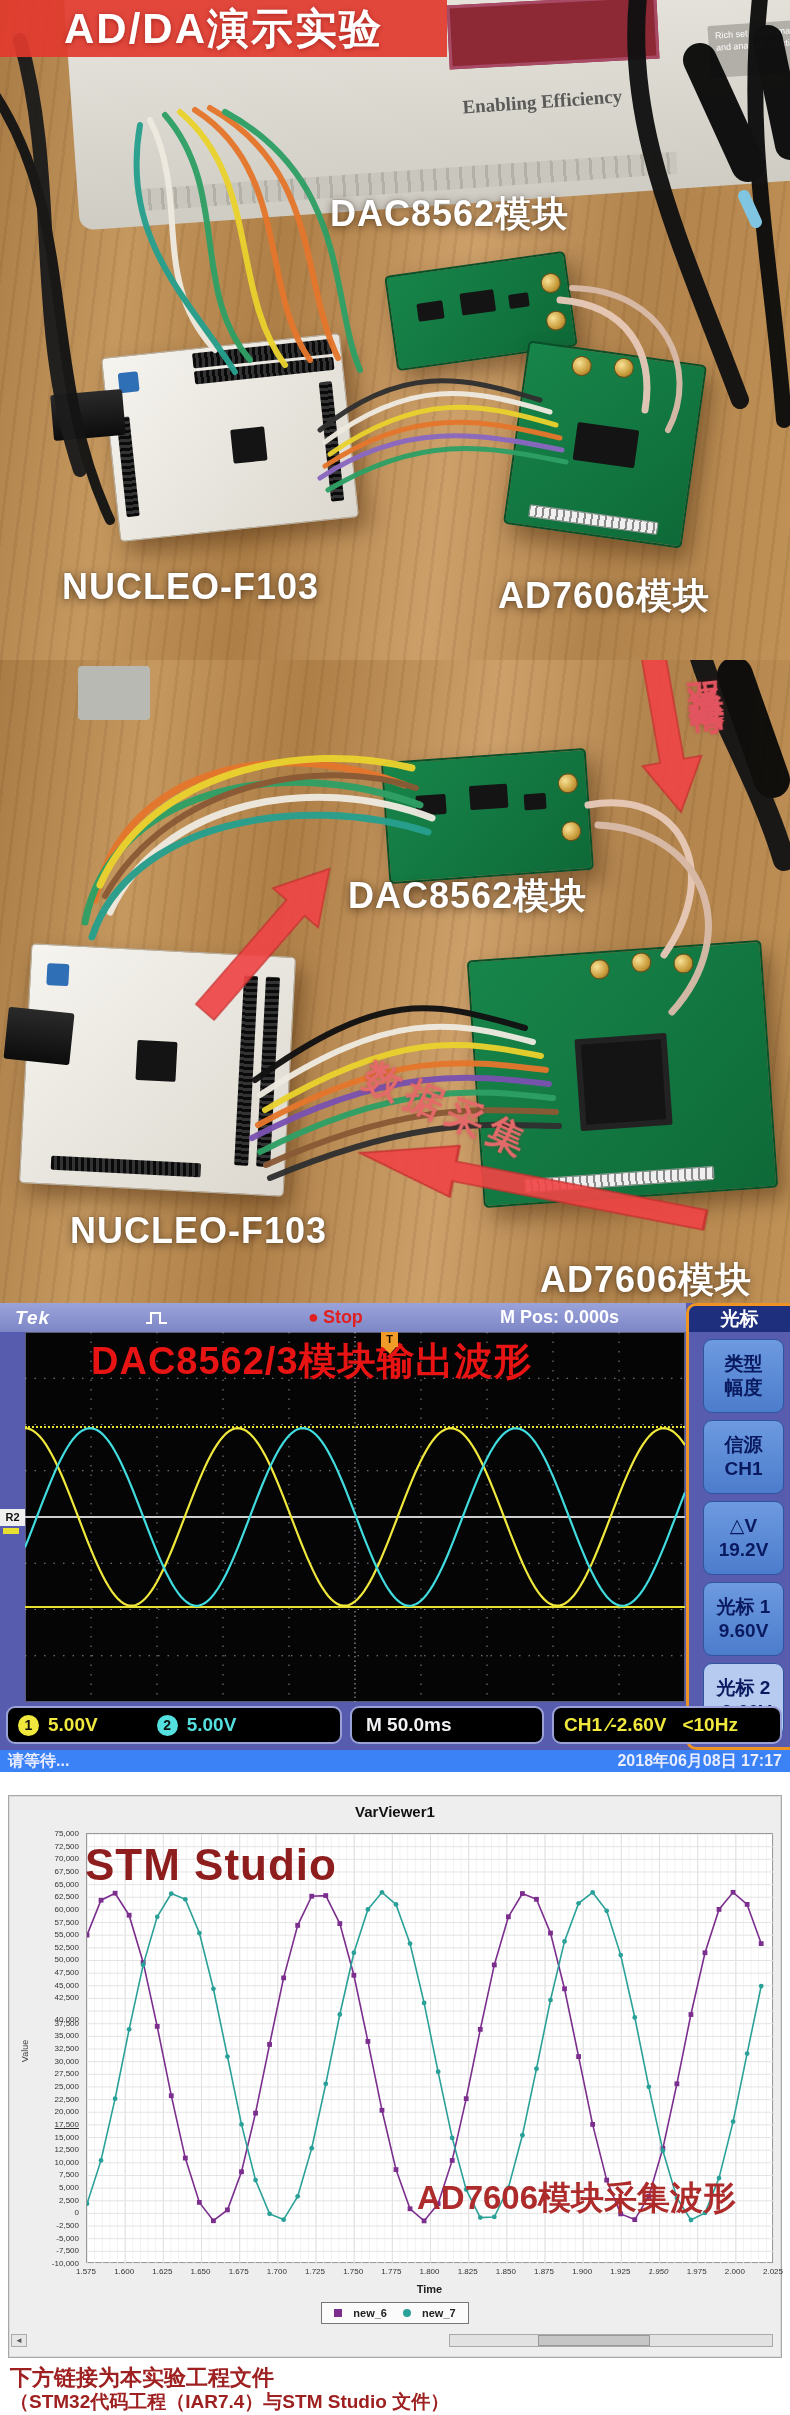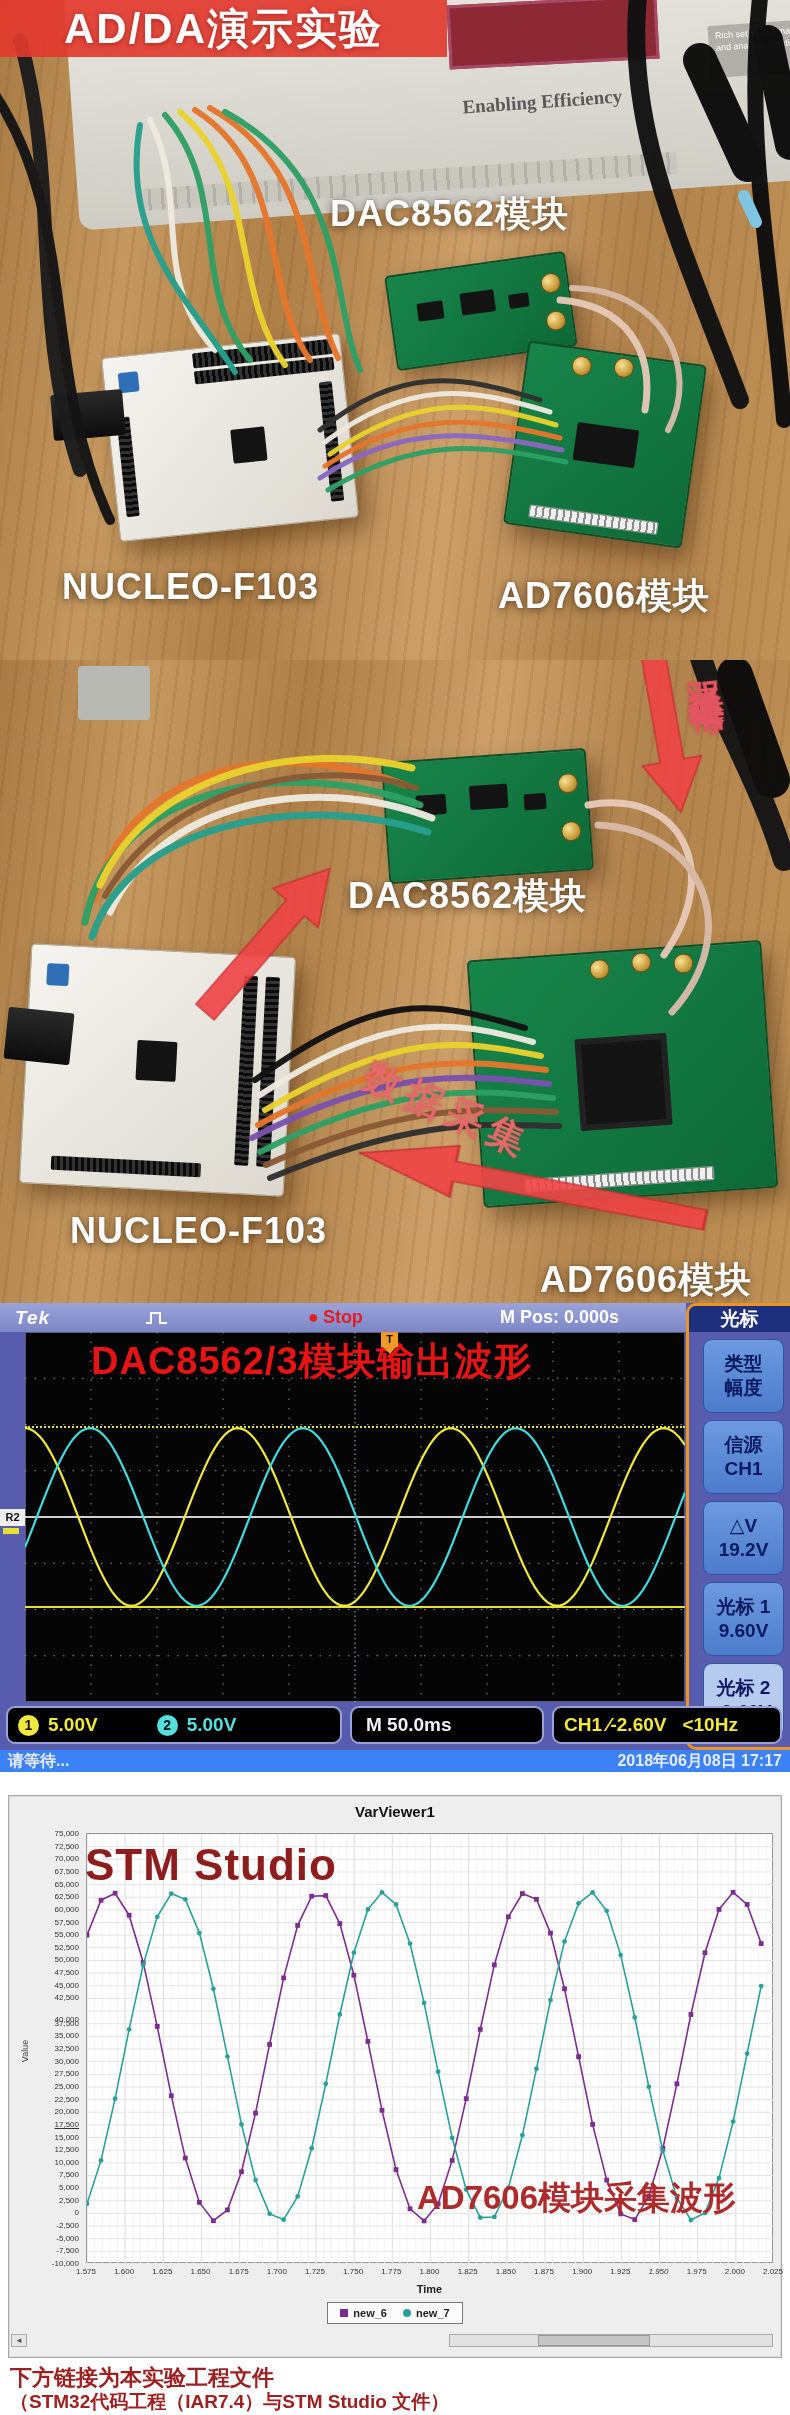--- a/index.html
+++ b/index.html
@@ -80,21 +80,21 @@
   #stm-plot{position:absolute;left:77px;top:37px;width:687px;height:430px;background:#fff;border:1px solid #999}
   #stm-plot-svg{position:absolute;left:0;top:0}
   #stm-ylabels{position:absolute;left:0;top:37px;width:73px;height:430px}
   #stm-ylabels span{position:absolute;right:3px;width:70px;text-align:right;font-size:8px;color:#333}
   #stm-xlabels{position:absolute;left:77px;top:471px;width:687px;height:12px}
   #stm-xlabels span{position:absolute;width:40px;text-align:center;font-size:8px;color:#333}
   #stm-ylab{position:absolute;left:-24px;top:250px;width:80px;text-align:center;font-size:9px;color:#444;transform:rotate(-90deg)}
   #stm-xlab{position:absolute;left:77px;top:487px;width:687px;text-align:center;font-size:11px;font-weight:bold;color:#222}
   #stm-legend{position:absolute;left:0;top:506px;width:100%;display:flex;justify-content:center}
   .legend-box{display:flex;gap:16px;border:1px solid #777;background:#fbfbfb;padding:4px 12px;align-items:center}
-  .lg-item{display:flex;align-items:center;gap:5px;font-size:11px;font-weight:bold;color:#222}
+  .lg-item{display:flex;align-items:center;gap:11px;font-size:11px;font-weight:bold;color:#222}
   .lg-marker{width:8px;height:8px;display:inline-block;background:#888}
   #stm-brand{position:absolute;left:76px;top:44px;font-size:44px;font-weight:bold;color:#8e1d1d;letter-spacing:1px;z-index:6}
   #stm-caption{position:absolute;left:408px;top:380px;font-size:33px;font-weight:bold;color:#ae2b2b;white-space:nowrap;z-index:6}
   #stm-scroll-left{position:absolute;left:2px;top:538px;width:16px;height:13px;background:#e6e6e6;border:1px solid #aaa;
                    font-size:8px;text-align:center;line-height:12px;color:#555}
   #stm-scroll-track{position:absolute;left:440px;top:538px;width:324px;height:13px;background:#e2e2e2;border:1px solid #aaa}
   #stm-scroll-thumb{position:absolute;left:88px;top:0;width:112px;height:11px;background:#c6c6c6;border:1px solid #999}
 
   
   .fline{position:absolute;left:10px;color:#9e2020;font-weight:bold;white-space:nowrap}

